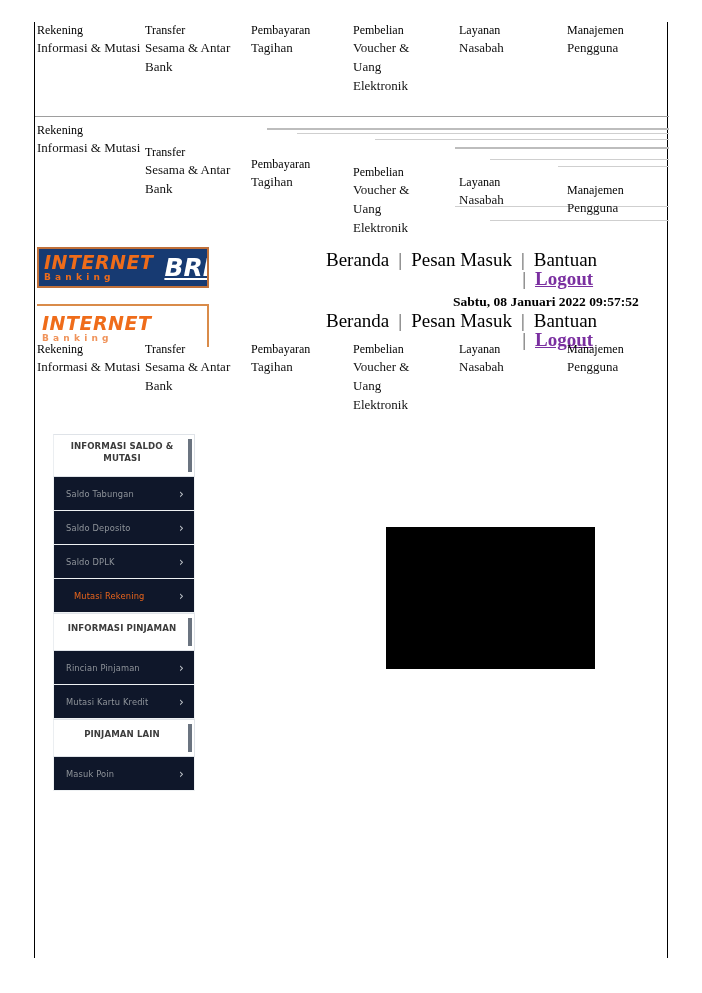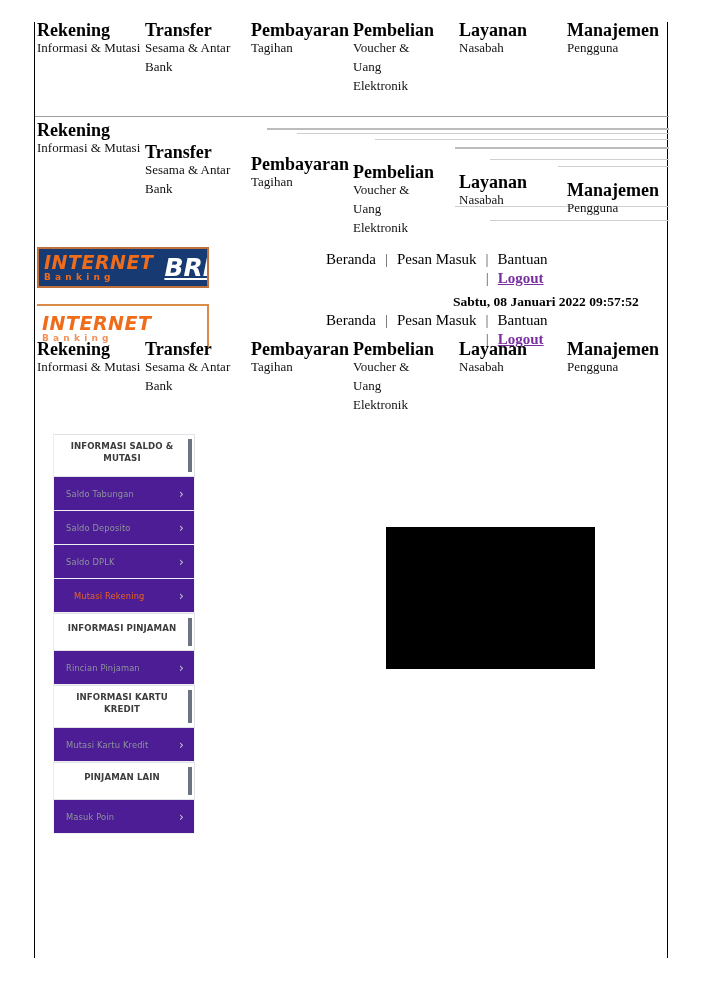--- a/index.html
+++ b/index.html
@@ -33,22 +33,22 @@
     left: 0;
     width: 634px;
     box-sizing: border-box;
   }
   .menu-col {
     position: absolute;
     top: 0;
     box-sizing: border-box;
   }
   .menu-title {
-    font-weight: bold;
-    font-size: 18px;
+    font-weight: normal;
+    font-size: 12px;
     line-height: 16px;
     white-space: nowrap;
     color: #000;
   }
   .menu-sub {
     font-size: 13px;
     line-height: 19px;
     color: #111;
   }
 
@@ -167,21 +167,21 @@
     left: 5px;
     top: 232px;
     width: 11px;
     height: 11px;
     background: #e3e3e3;
   }
 
   
   .toplinks {
     position: absolute;
-    font-size: 15px;
+    font-size: 19px;
     line-height: 19px;
     color: #000;
     white-space: nowrap;
   }
   .toplinks .sep { color: #555; padding: 0 9px; }
   .toplinks a.logout {
     color: #7a2fa0;
     text-decoration: underline;
     font-weight: bold;
   }
@@ -224,21 +224,21 @@
   .side-head .accent {
     position: absolute;
     right: 2px;
     top: 4px;
     bottom: 4px;
     width: 4px;
     background: #6b7480;
   }
   .side-item {
     position: relative;
-    background: #4c1d95;
+    background: #0f172a;
     border: 1px solid #eef1f3;
     border-top: none;
     box-sizing: border-box;
     height: 34px;
     display: flex;
     align-items: center;
     padding: 0 10px 0 12px;
     font-family: "DejaVu Sans", sans-serif;
     font-size: 8.3px;
     color: #8f949a;
@@ -414,24 +414,20 @@
         <span class="chev">›</span>
       </div>
       <div class="side-head">
         <span>INFORMASI PINJAMAN</span>
         <span class="accent"></span>
       </div>
       <div class="side-item">
         <span class="label">Rincian Pinjaman</span>
         <span class="chev">›</span>
       </div>
-      <div class="side-head">
-        <span>INFORMASI KARTU KREDIT</span>
-        <span class="accent"></span>
-      </div>
       <div class="side-item">
         <span class="label">Mutasi Kartu Kredit</span>
         <span class="chev">›</span>
       </div>
       <div class="side-head">
         <span>PINJAMAN LAIN</span>
         <span class="accent"></span>
       </div>
       <div class="side-item">
         <span class="label">Masuk Poin</span>

